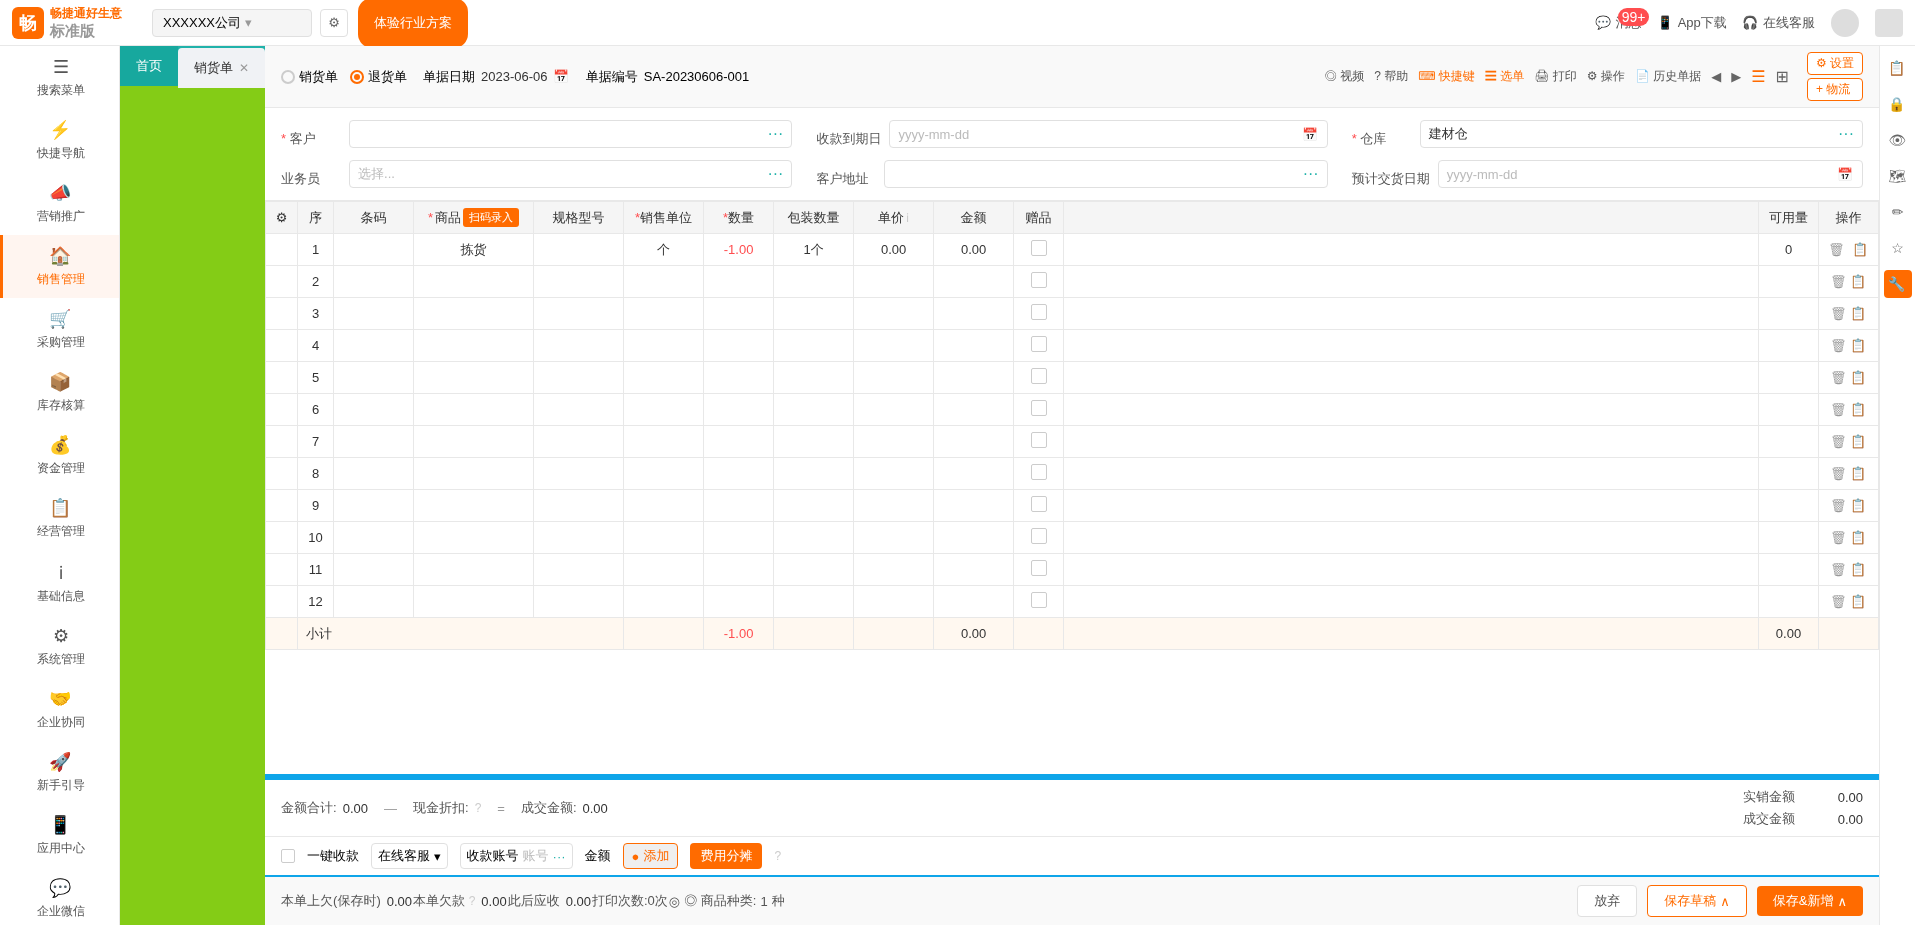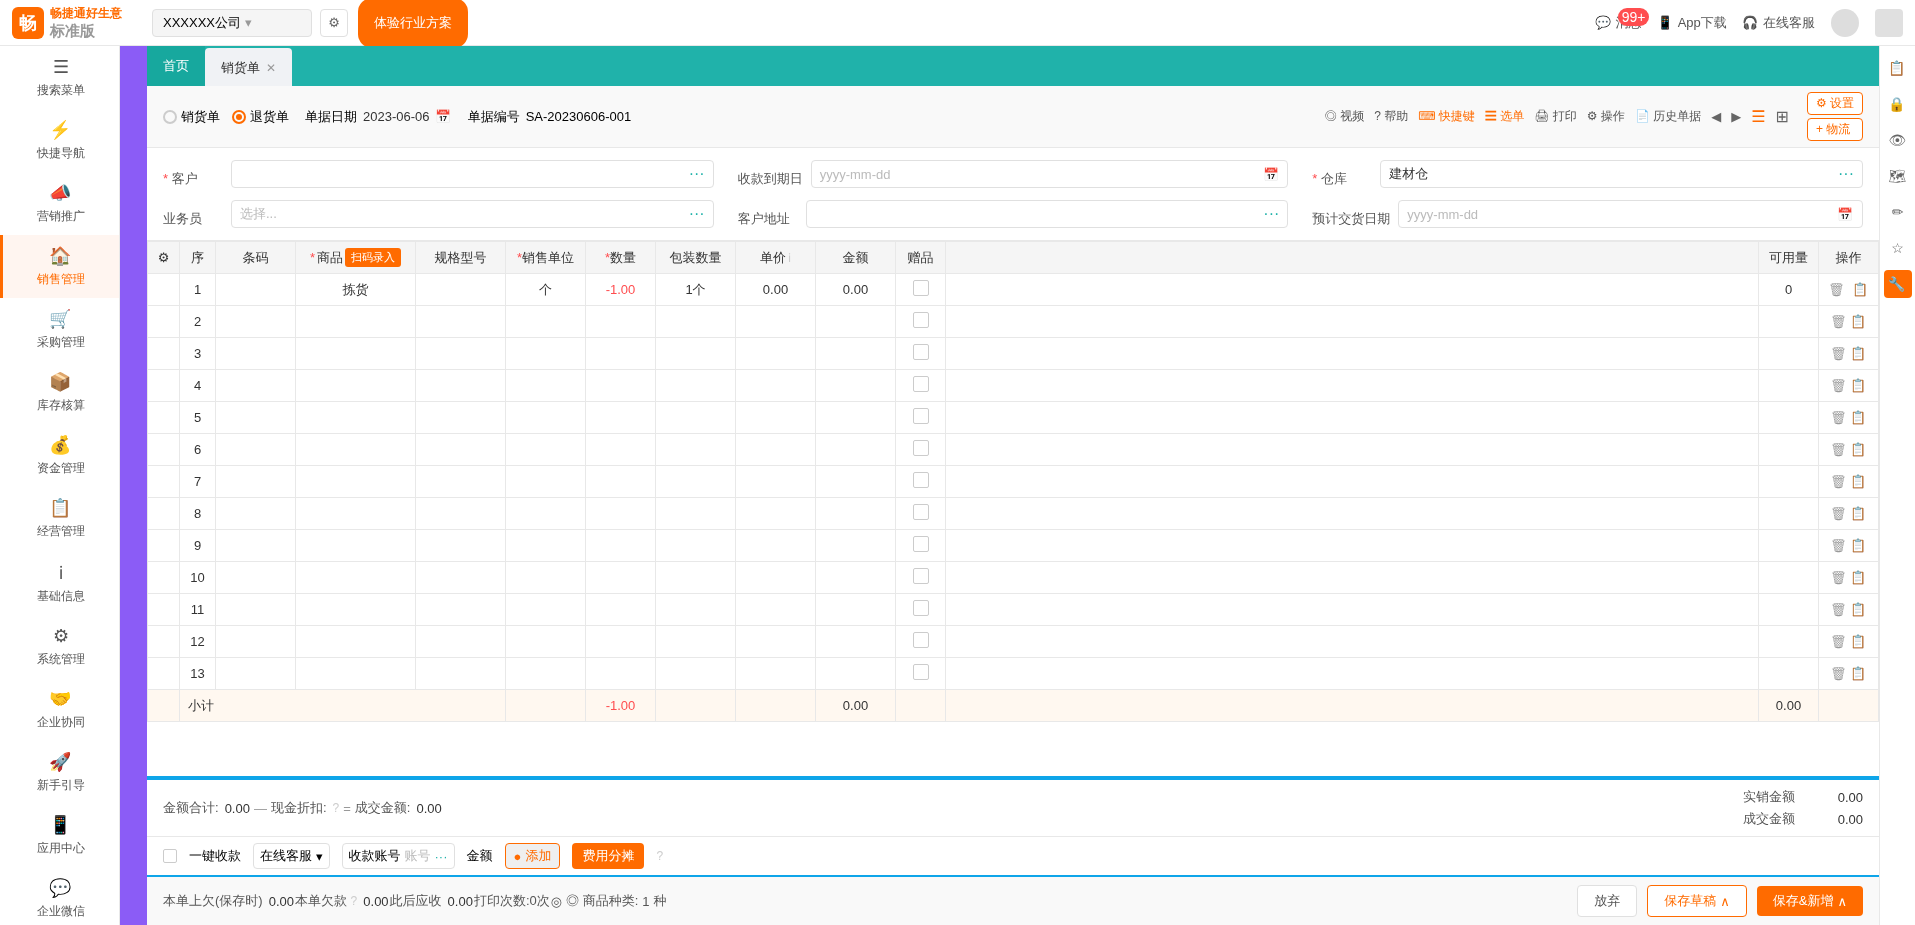--- a/index.html
+++ b/index.html
@@ -21,21 +21,21 @@
     .main-layout { display: flex; flex: 1; overflow: hidden; }
 
     
     .sidebar { width: 120px; background: #fff; border-right: 1px solid #e8e8e8; display: flex; flex-direction: column; overflow-y: auto; flex-shrink: 0; }
     .sidebar-item { display: flex; flex-direction: column; align-items: center; padding: 10px 6px; cursor: pointer; color: #555; gap: 4px; border-left: 3px solid transparent; }
     .sidebar-item.active { background: #fff5f0; color: #ff6b00; border-left-color: #ff6b00; }
     .sidebar-item-icon { font-size: 18px; }
     .sidebar-item-label { font-size: 12px; text-align: center; }
 
     
-    .content-area { flex: 1; display: flex; flex-direction: column; overflow: hidden; background: #8b5cf6; padding-left: 27px; }
+    .content-area { flex: 1; display: flex; flex-direction: row; overflow: hidden; background: #84cc16; }
 
     
     .tab-bar { background: #20b2aa; display: flex; align-items: center; height: 40px; flex-shrink: 0; }
     .tab-item { padding: 0 16px; height: 40px; display: flex; align-items: center; cursor: pointer; color: rgba(255,255,255,0.8); gap: 6px; }
     .tab-item.active { background: #f0f2f5; color: #333; border-radius: 4px 4px 0 0; margin-top: 4px; }
     .tab-close { color: #999; font-size: 12px; cursor: pointer; }
     .tab-home { background: #17a89e; color: #fff; }
 
     
     .form-container { flex: 1; display: flex; flex-direction: column; overflow: hidden; background: #fff; margin: 0; }
@@ -82,21 +82,21 @@
     .col-qty { width: 70px; }
     .col-pkg { width: 80px; }
     .col-price { width: 80px; }
     .col-amount { width: 80px; }
     .col-gift { width: 50px; }
     .col-avail { width: 60px; }
     .col-ops { width: 60px; }
     .checkbox-cell { width: 16px; height: 16px; border: 1px solid #ccc; display: inline-block; border-radius: 2px; }
 
     
-    .bottom-summary { border-top: 4px solid #0ea5e9; padding: 8px 16px; display: flex; align-items: center; gap: 4px; background: #fff; flex-shrink: 0; }
+    .bottom-summary { border-top: 6px solid #0ea5e9; padding: 8px 16px; display: flex; align-items: center; gap: 16px; background: #fff; flex-shrink: 0; }
     .summary-item { display: flex; align-items: center; gap: 6px; }
     .summary-label { color: #555; }
     .summary-value { color: #333; font-weight: 500; }
     .minus-icon { color: #999; }
     .equals-icon { color: #999; }
     .summary-right { margin-left: auto; display: flex; flex-direction: column; gap: 4px; }
     .summary-row { display: flex; align-items: center; justify-content: flex-end; gap: 8px; }
     .summary-row-label { color: #555; }
     .summary-row-value { color: #333; min-width: 60px; text-align: right; }
 
@@ -538,36 +538,20 @@
                 <td></td>
                 <td></td>
                 <td></td>
                 <td></td>
                 <td></td>
                 <td><span class="checkbox-cell"></span></td>
                 <td></td>
                 <td></td>
                 <td><span style="cursor:pointer;color:#999;margin-right:4px;">🗑</span><span style="cursor:pointer;color:#999;">📋</span></td>
               </tr>
-            <tr>
-                <td></td>
-                <td>13</td>
-                <td></td>
-                <td></td>
-                <td></td>
-                <td></td>
-                <td></td>
-                <td></td>
-                <td></td>
-                <td></td>
-                <td><span class="checkbox-cell"></span></td>
-                <td></td>
-                <td></td>
-                <td><span style="cursor:pointer;color:#999;margin-right:4px;">🗑</span><span style="cursor:pointer;color:#999;">📋</span></td>
-              </tr>
             <tr class="subtotal-row">
               <td></td>
               <td colspan="4" style="text-align:left;padding-left:8px;">小计</td>
               <td></td>
               <td class="red">-1.00</td>
               <td></td>
               <td></td>
               <td>0.00</td>
               <td></td>
               <td></td>

